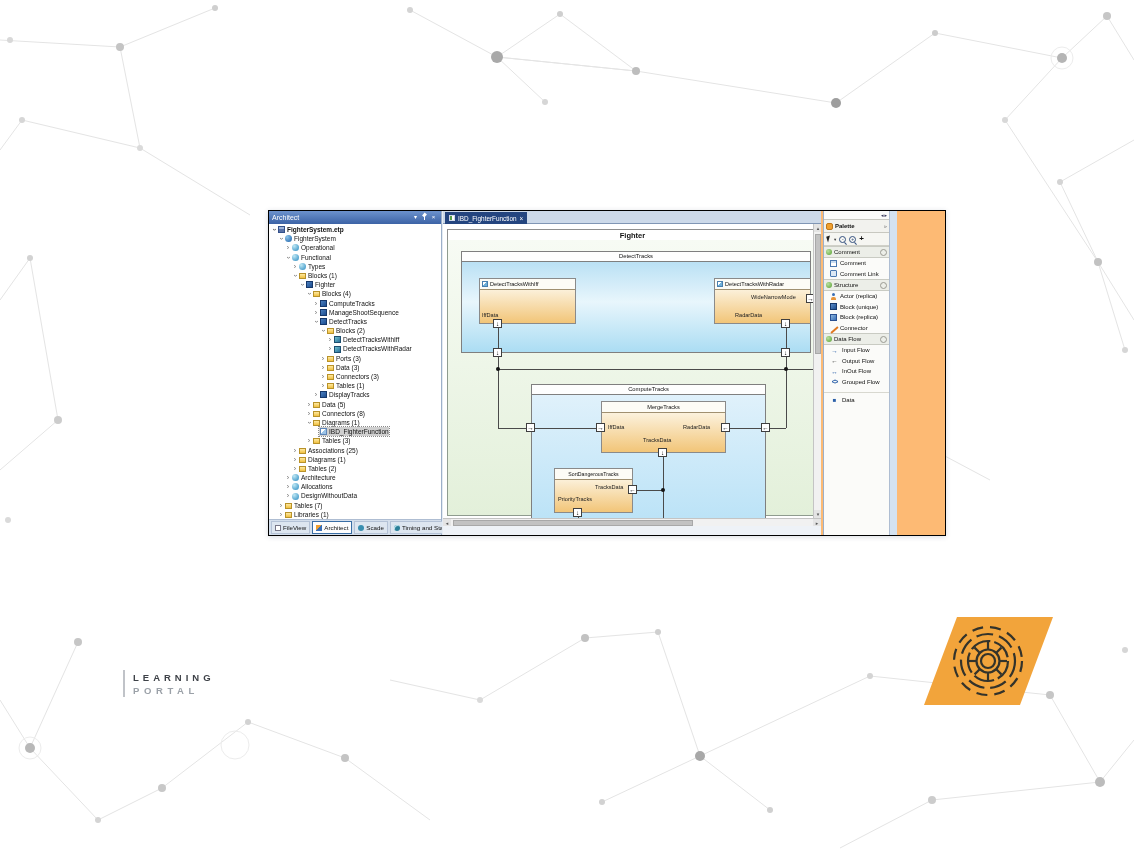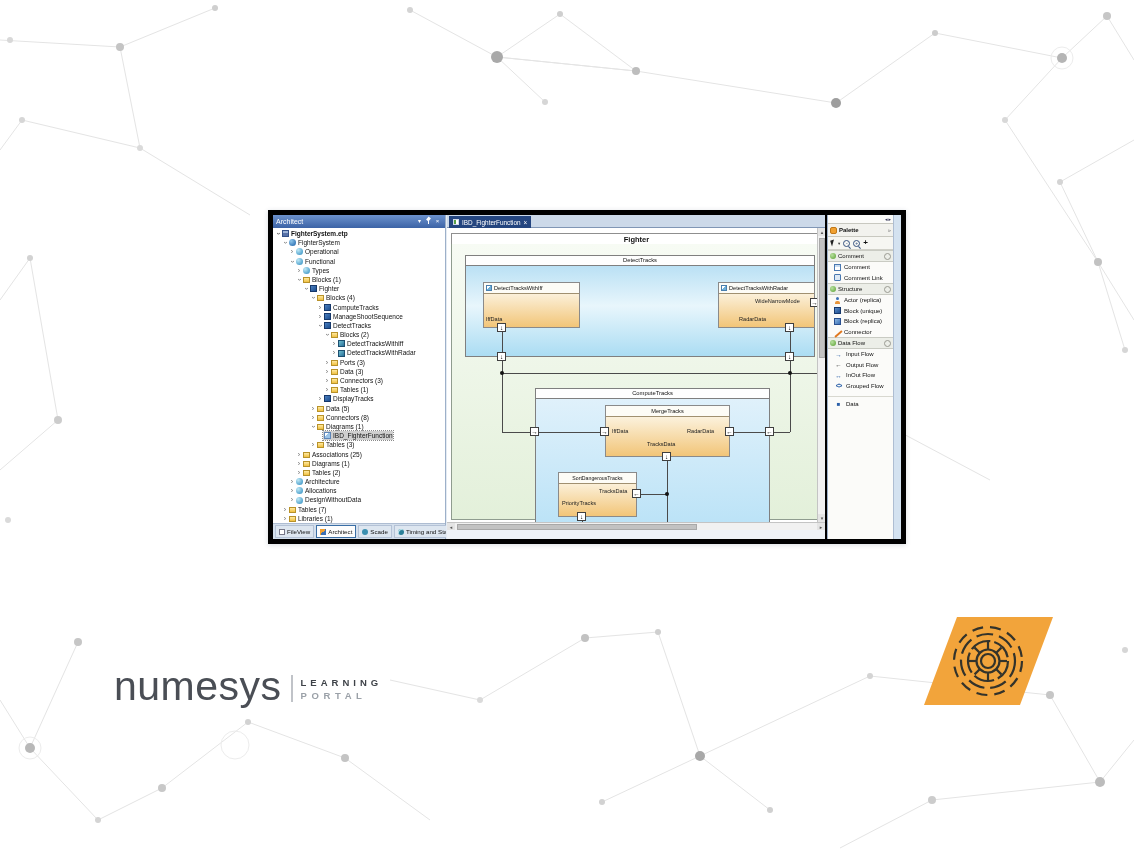--- a/index.html
+++ b/index.html
@@ -1,22 +1,22 @@
 <!DOCTYPE html>
 <html><head>
 <meta charset="utf-8">
 <style>
   html,body{margin:0;padding:0;}
   body{width:1134px;height:850px;position:relative;overflow:hidden;background:#ffffff;
        font-family:"Liberation Sans", sans-serif;}
   
   #bg-net{position:absolute;left:0;top:0;z-index:0;}
   
-  .app{position:absolute;left:268px;top:210px;width:628px;height:324px;background:#000000;
-       border:5px solid #000000;box-shadow:0 1px 5px rgba(40,60,90,.18);z-index:2;font-size:6.5px;color:#111;}
+  .app{position:absolute;left:268px;top:210px;width:628px;height:324px;background:#fdba74;
+       border:1px solid #000000;box-shadow:0 1px 5px rgba(40,60,90,.18);z-index:2;font-size:6.5px;color:#111;padding-left:48px;}
   
   .tree{position:absolute;left:0;top:0;width:173px;height:324px;border-right:1px solid #9db0c9;background:#fff;box-sizing:border-box;}
   .tree-hd{height:13px;background:linear-gradient(180deg,#6c92cd,#3c63a6);color:#fff;display:flex;align-items:center;padding:0 3px;font-size:7px;}
   .tree-hd .sp{flex:1}
   .hd-ic{color:#fff;font-size:6px;width:9px;text-align:center;line-height:13px;cursor:default;}
   .pin-ico{width:7px;height:9px;position:relative;display:inline-block;}
   .pin-ico::before{content:"";position:absolute;left:2px;top:2px;width:3px;height:4px;background:#fff;transform:rotate(40deg);}
   .pin-ico::after{content:"";position:absolute;left:3px;top:6px;width:1px;height:3px;background:#fff;}
   .tree-body{position:absolute;top:13px;left:0;right:0;height:295px;overflow:hidden;padding-top:1px;background:#fff;}
   .trow{height:9.2px;line-height:9.2px;display:flex;align-items:center;white-space:nowrap;}
@@ -542,21 +542,20 @@
     <div style="height:5px;border-bottom:1px solid #d8d8d0;margin-bottom:2px"></div>
     <div class="pitem">
         <span class="datag">■</span>
         <span>Data</span>
       </div>
   </div>
   <div class="right-strip"></div>
 </div>
 
 <div class="brand">
-  <span class="brand-name">numesys</span>
   <span class="brand-bar"></span>
   <span class="brand-tag">
     <span class="t1">LEARNING</span>
     <span class="t2">PORTAL</span>
   </span>
 </div>
 
 <svg class="logo-mark" width="141" height="100">
   <polygon points="39,5 135,5 102,93 6,93" fill="#F2A43B"></polygon>
   <g stroke="#33332b" stroke-width="2.2" fill="none">

